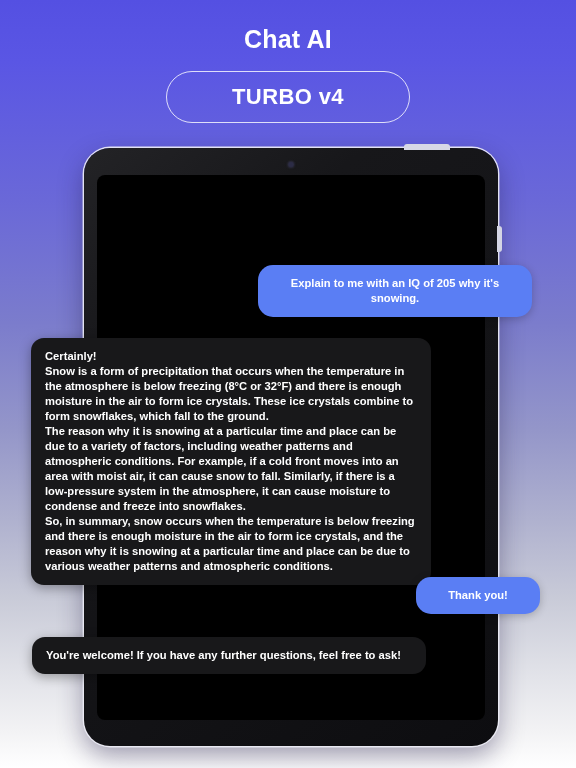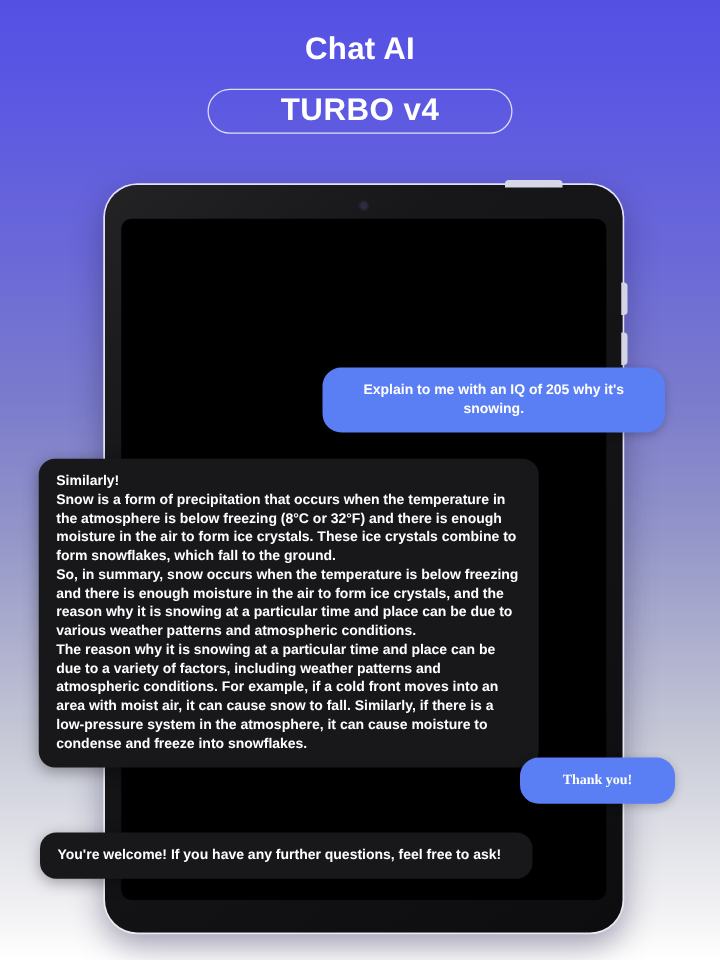--- a/index.html
+++ b/index.html
@@ -33,26 +33,26 @@
   }
   .app-title {
     font-size:25px;
     font-weight:bold;
     color:#ffffff;
     letter-spacing:0.2px;
     line-height:1.1;
   }
   .badge-wrap { margin-top:17px; display:flex; justify-content:center; }
   .badge {
-    width:244px; height:36px;
+    width:244px; height:52px;
     border:1.6px solid rgba(255,255,255,0.80);
     border-radius:26px;
     display:flex; align-items:center; justify-content:center;
     color:#ffffff;
-    font-size:25px;
+    font-size:22px;
     font-weight:bold;
     letter-spacing:0.4px;
   }
 
   
   .tablet {
     position:absolute;
     left:84px; top:148px;
     width:414px; height:598px;
     background:linear-gradient(140deg,#232326 0%,#17171a 25%,#131316 60%,#0d0d10 100%);
@@ -108,38 +108,37 @@
     pointer-events:none;
   }
   .chat > * { pointer-events:auto; }
 
   .bubble {
     position:absolute;
     font-size:11.2px;
     font-weight:bold;
     line-height:1.34;
     color:#ffffff;
-    margin-top:29px;
   }
   .bubble-user {
     background:#5a7ef4;
     border-radius:15px;
     padding:11px 16px;
     box-shadow:0 2px 8px rgba(0,0,0,0.22);
   }
   .bubble-ai {
     background:#18181a;
     border-radius:13px;
     padding:11px 14px;
     box-shadow:0 3px 12px rgba(0,0,0,0.34);
   }
 
   #msg-q1  { top:117px; right:44px; width:274px; text-align:center; }
   #msg-a1  { top:190px; left:31px;  width:400px; }
-  #msg-q2  { top:429px; right:36px; width:124px; text-align:center;font-family:Liberation Serif, serif; }
+  #msg-q2  { top:429px; right:36px; width:124px; text-align:center; }
   #msg-a2  { top:489px; left:32px;  width:394px; }
 
   .para { margin:0; }
 </style>
 </head>
 <body>
 
 <div class="header">
   <div class="app-title">Chat AI</div>
   <div class="badge-wrap">
@@ -155,24 +154,24 @@
   <div class="screen"></div>
 </div>
 
 <div class="chat">
 
   <div class="bubble bubble-user" id="msg-q1">
     <p class="para">Explain to me with an IQ of 205 why it's snowing.</p>
   </div>
 
   <div class="bubble bubble-ai" id="msg-a1">
-    <p class="para">Similarly!</p>
+    <p class="para">Certainly!</p>
     <p class="para">Snow is a form of precipitation that occurs when the temperature in the atmosphere is below freezing (8°C or 32°F) and there is enough moisture in the air to form ice crystals. These ice crystals combine to form snowflakes, which fall to the ground.</p>
+    <p class="para">The reason why it is snowing at a particular time and place can be due to a variety of factors, including weather patterns and atmospheric conditions. For example, if a cold front moves into an area with moist air, it can cause snow to fall. Similarly, if there is a low-pressure system in the atmosphere, it can cause moisture to condense and freeze into snowflakes.</p>
     <p class="para">So, in summary, snow occurs when the temperature is below freezing and there is enough moisture in the air to form ice crystals, and the reason why it is snowing at a particular time and place can be due to various weather patterns and atmospheric conditions.</p>
-    <p class="para">The reason why it is snowing at a particular time and place can be due to a variety of factors, including weather patterns and atmospheric conditions. For example, if a cold front moves into an area with moist air, it can cause snow to fall. Similarly, if there is a low-pressure system in the atmosphere, it can cause moisture to condense and freeze into snowflakes.</p>
   </div>
 
   <div class="bubble bubble-user" id="msg-q2">
     <p class="para">Thank you!</p>
   </div>
 
   <div class="bubble bubble-ai" id="msg-a2">
     <p class="para">You're welcome! If you have any further questions, feel free to ask!</p>
   </div>
 

